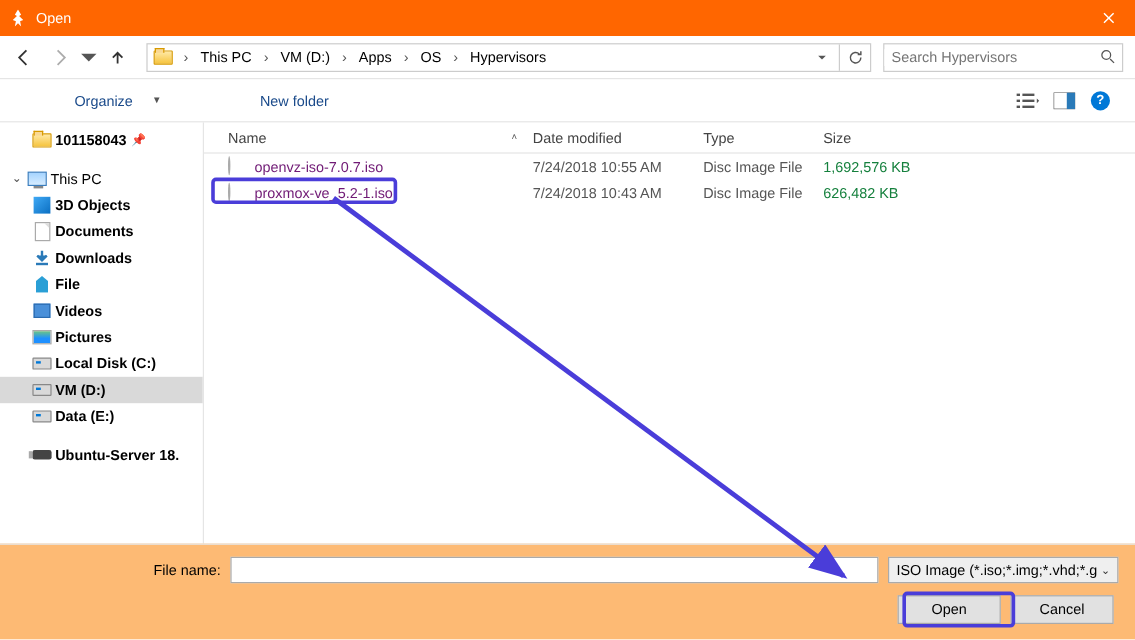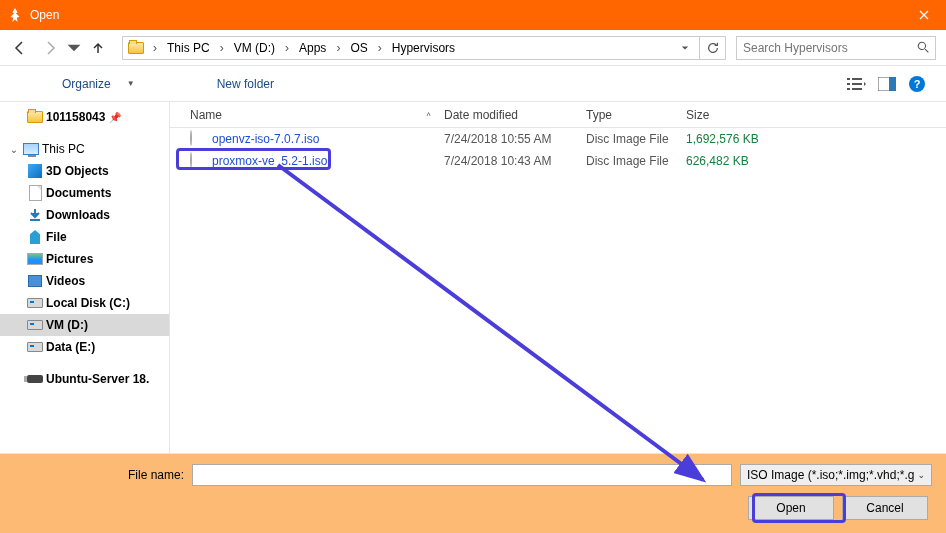--- a/index.html
+++ b/index.html
@@ -50,21 +50,21 @@
 
   .filelist { flex:1; position:relative; }
   .flh { height:26px; border-bottom:1px solid #e5e5e5; display:flex; align-items:center; padding-left:14px; color:#444; font-size:12px;}
   .flh .col { border-right:1px solid transparent; padding:4px 6px; }
   .col-name { width:254px; display:flex; align-items:center; gap:6px;}
   .col-date { width:142px; }
   .col-type { width:100px; }
   .col-size { width:110px; }
   .sorticon { font-size:8px; color:#555;}
   .flrow { height:22px; display:flex; align-items:center; padding-left:14px;}
-  .flrow .cell { padding: 0 6px; font-size:12px; color:#1d4ed8;}
+  .flrow .cell { padding: 0 6px; font-size:12px; color:#701a75;}
   .flrow .cell-name { width:254px; display:flex; align-items:center; gap:6px;}
   .flrow .cell-date { width:142px; color:#555;}
   .flrow .cell-type { width:100px; color:#555;}
   .flrow .cell-size { width:110px; color:#15803d; text-align:left;}
   .fileicon { width:16px; height:16px; }
 
   
   .hl-file { position:absolute; border:3px solid #4a3dd9; border-radius:4px; pointer-events:none; }
 
   
@@ -247,29 +247,29 @@
         <span class="tree-label">Downloads</span>
       </div>
     <div class="tree-item indent">
         <span class="tree-icon">
           <span class="note-shape"></span>
         </span>
         <span class="tree-label">File</span>
       </div>
     <div class="tree-item indent">
         <span class="tree-icon">
+          <span class="film-shape"></span>
+        </span>
+        <span class="tree-label">Videos</span>
+      </div>
+    <div class="tree-item indent">
+        <span class="tree-icon">
           <span class="pic-shape"></span>
         </span>
         <span class="tree-label">Pictures</span>
-      </div>
-    <div class="tree-item indent">
-        <span class="tree-icon">
-          <span class="film-shape"></span>
-        </span>
-        <span class="tree-label">Videos</span>
       </div>
     <div class="tree-item indent">
         <span class="tree-icon">
           <span class="disk-shape"></span>
         </span>
         <span class="tree-label">Local Disk (C:)</span>
       </div>
     <div class="tree-item indent selected">
         <span class="tree-icon">
           <span class="disk-shape"></span>

